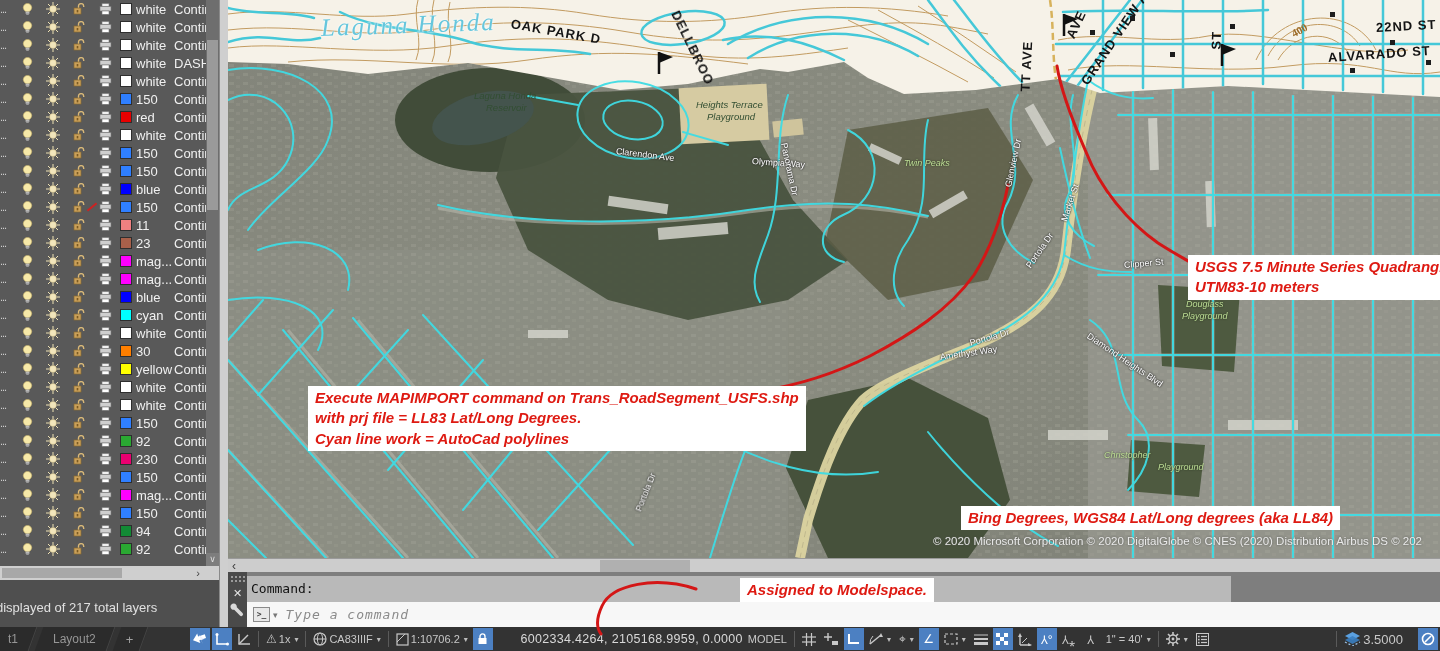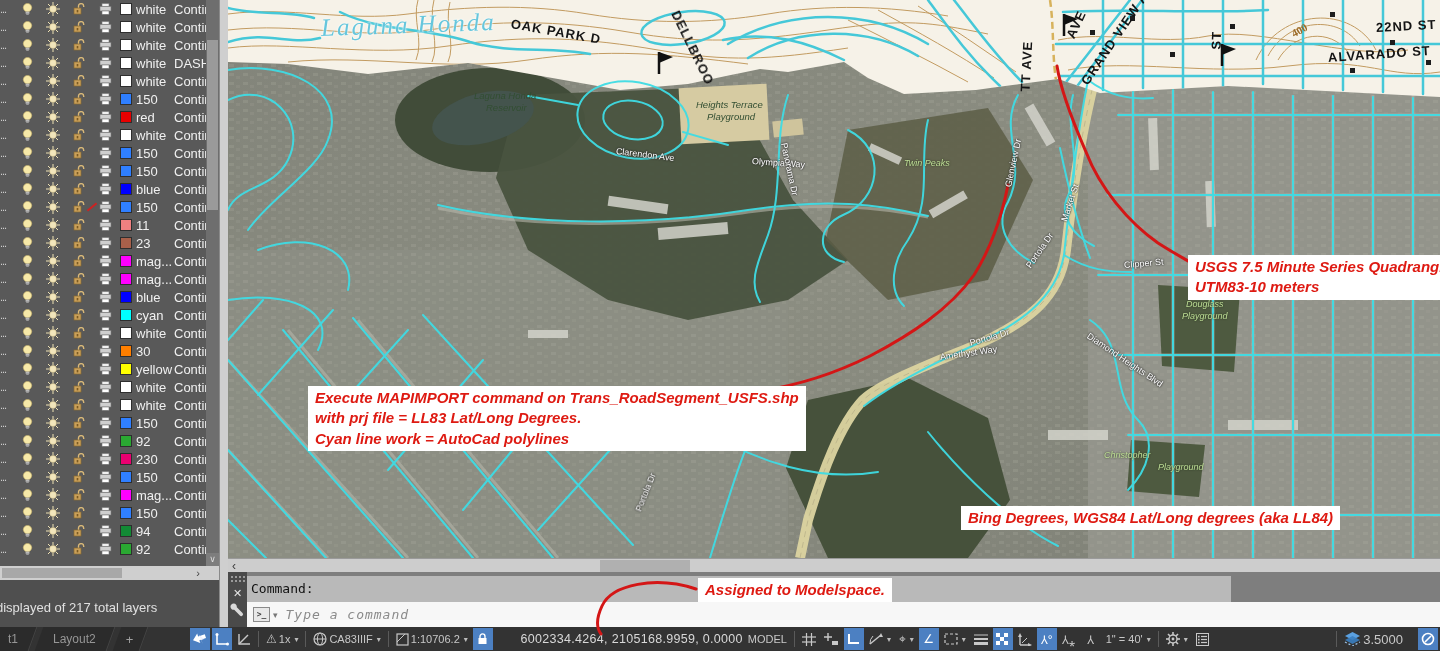--- a/index.html
+++ b/index.html
@@ -52,21 +52,21 @@
   #cmd-close { position:absolute; left:3px; top:15px; width:13px; height:13px; color:#e6e6e6; font-size:11px; line-height:13px; text-align:center; }
   #cmd-wrench { position:absolute; left:2px; top:31px; width:15px; height:15px; }
   #cmd-hist { position:absolute; left:19px; top:4px; width:984px; height:26px; background:#b9b9b9; color:#111; font:13px "DejaVu Sans Mono", monospace; line-height:26px; padding-left:4px; }
   #cmd-input { position:absolute; left:19px; top:30px; width:1193px; height:25px; background:#f7f7f7; display:flex; align-items:center; }
   #cmd-prompt { width:17px; height:15px; border:1px solid #8a8a8a; background:#e8e8e8; color:#444; font:bold 8px "DejaVu Sans Mono", monospace; line-height:13px; text-align:center; margin-left:6px; }
   #cmd-caret { color:#777; font-size:9px; margin:0 8px 0 3px; }
   #cmd-placeholder { color:#8a8a8a; font:italic 13px "DejaVu Sans Mono", monospace; letter-spacing:1px; }
 
   
   #ms-arrow { position:absolute; left:568px; top:574px; width:330px; height:62px; pointer-events:none; z-index:5; }
-  #ms-callout { position:absolute; left:698px; top:578px; z-index:6; }
+  #ms-callout { position:absolute; left:740px; top:578px; z-index:6; }
 
   
   #sbar { position:absolute; left:0; top:627px; width:1440px; height:24px; background:#333333; color:#c8c8c8; }
   #tabs { position:absolute; left:0; top:0; height:24px; display:flex; align-items:stretch; }
   .tab { position:relative; background:#2b2b2b; color:#969696; font-size:12px; padding:0 14px; display:flex; align-items:center; transform:skewX(-20deg); margin-right:6px; border-right:1px solid #444; }
   .tab > span { transform:skewX(20deg); }
   .tab.first { margin-left:-10px; padding-left:18px; }
   .tab-add { background:#2b2b2b; color:#a0a0a0; font-size:13px; padding:0 9px; }
   #sb-items { position:absolute; left:190px; top:1px; height:22px; right:2px; display:flex; align-items:center; gap:2px; }
   .sbtn { height:22px; min-width:20px; padding:0 3px; display:flex; align-items:center; justify-content:center; gap:2px; font-size:12px; color:#c8c8c8; }
@@ -1587,20 +1587,21 @@
     <div>Cyan line work = AutoCad polylines</div>
   </div>
   <div class="callout" id="co-usgs" style="left:960px; top:255px;">
     <div>USGS 7.5 Minute Series Quadrangle</div>
     <div>UTM83-10 meters</div>
   </div>
   <div class="callout" id="co-bing" style="left:733px; top:506px;">
     <div>Bing Degrees, WGS84 Lat/Long degrees (aka LL84)</div>
   </div>
 
+  <div id="map-copyright">© 2020 Microsoft Corporation © 2020 DigitalGlobe © CNES (2020) Distribution Airbus DS © 202</div>
 </div>
 
 <div id="map-hscroll">
   <div class="arrL">‹</div>
   <div class="thumb"></div>
 </div>
 
 <div id="cmd">
   <div id="cmd-strip">
     <div id="cmd-grip"></div>

